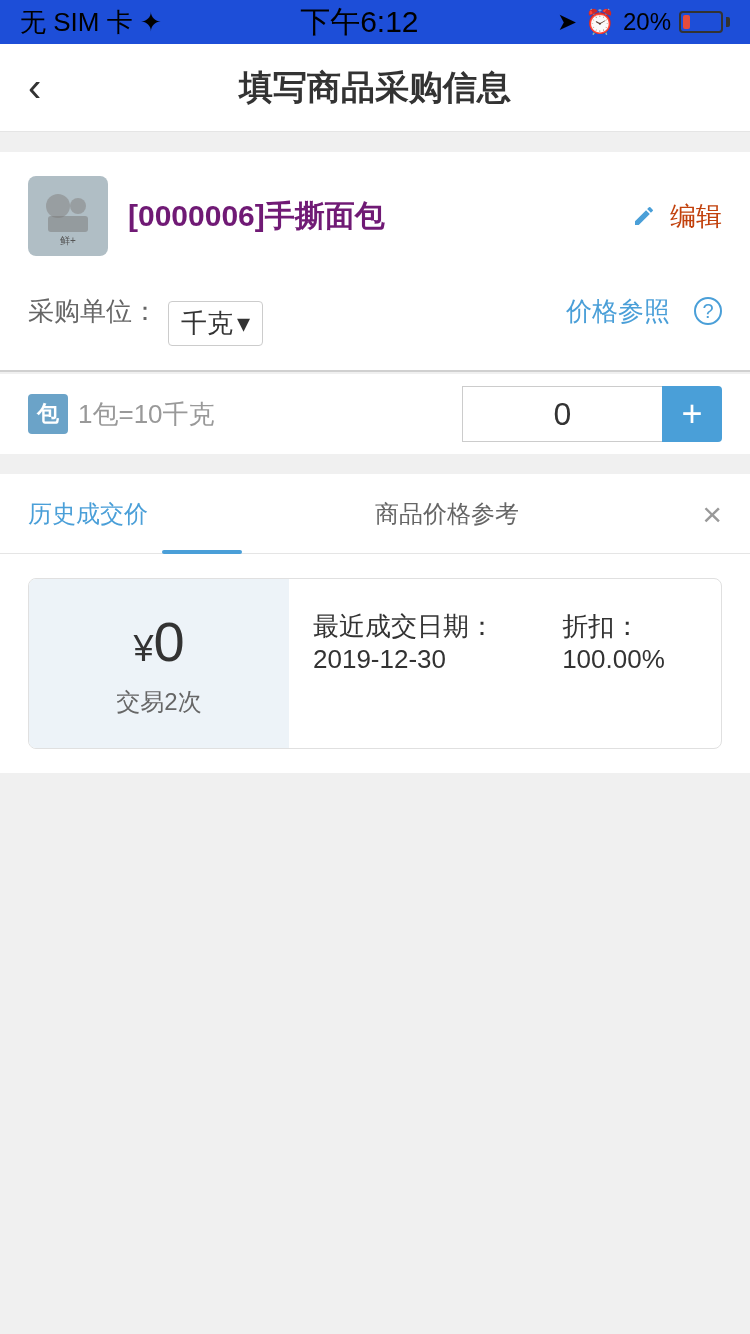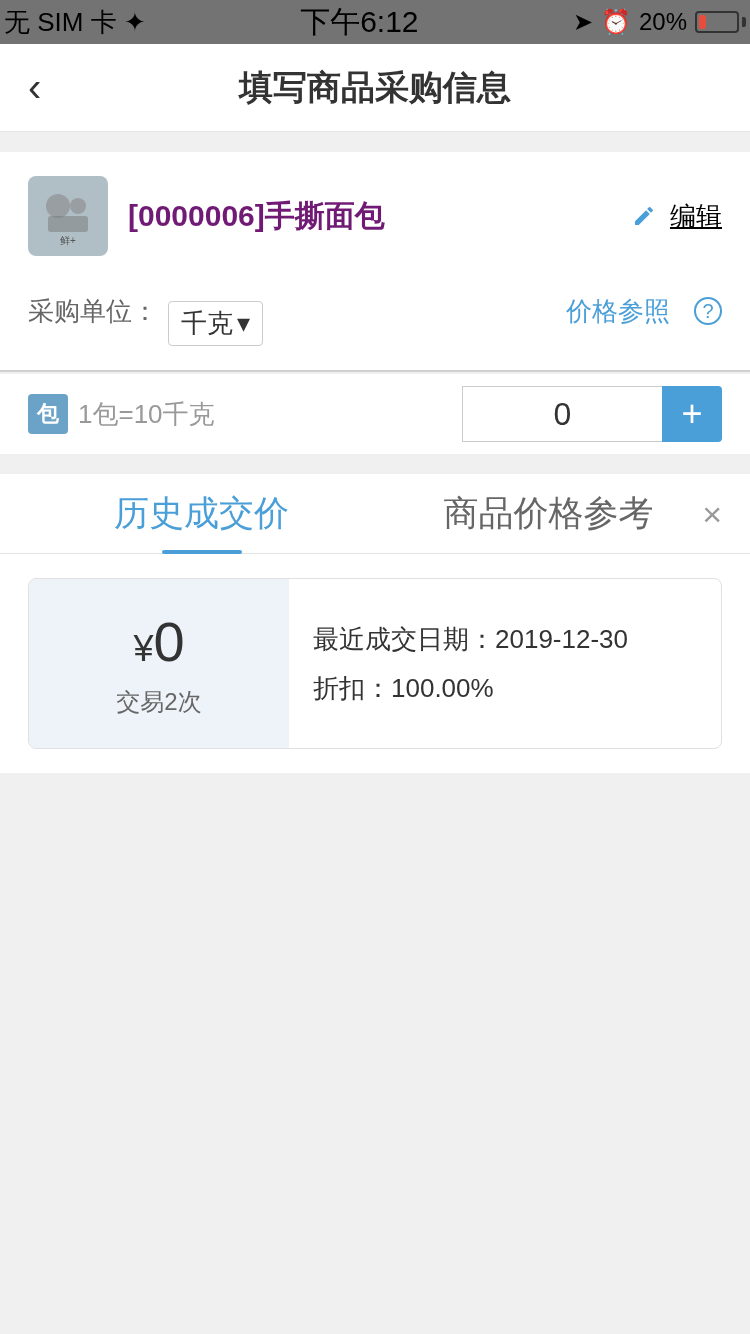--- a/index.html
+++ b/index.html
@@ -9,25 +9,25 @@
       min-height: 1334px;
       font-family: -apple-system, "PingFang SC", "Helvetica Neue", Arial, sans-serif;
       background: #f0f0f0;
       overflow-x: hidden;
     }
 
     
     .status-bar {
       width: 750px;
       height: 44px;
-      background: #737373;
+      background: #1d4ed8;
       display: flex;
       align-items: center;
       justify-content: space-between;
-      padding: 0 4px;
+      padding: 0 20px;
       font-size: 26px;
       color: #000;
     }
     .status-left { display: flex; align-items: center; gap: 10px; }
     .status-center { font-size: 30px; font-weight: 500; }
     .status-right { display: flex; align-items: center; gap: 8px; font-size: 24px; }
     .battery {
       display: inline-flex; align-items: center; gap: 2px;
     }
     .battery-body {
@@ -101,24 +101,23 @@
     }
     .product-name {
       font-size: 30px;
       color: #701a75;
       font-weight: 700;
     }
     .edit-btn {
       display: flex;
       align-items: center;
       gap: 14px;
-      color: #000000;
-      font-size: 26px;
-      cursor: pointer;
-      text-decoration: underline;
+      color: #c2410c;
+      font-size: 26px;
+      cursor: pointer;
     }
     .product-unit-row {
       display: flex;
       align-items: center;
       justify-content: space-between;
       margin-top: 8px;
     }
     .unit-label {
       font-size: 26px;
       color: #666;
@@ -219,24 +218,24 @@
       align-items: center;
       padding: 0 28px;
       border-bottom: 1px solid #e5e5e5;
       position: relative;
       height: 80px;
     }
     .tab-item {
       flex: 1;
       display: flex;
       flex-direction: column;
-      align-items: center;
+      align-items: flex-start;
       justify-content: center;
       height: 80px;
-      font-size: 35px;
+      font-size: 24px;
       cursor: pointer;
       position: relative;
     }
     .tab-item.active {
       color: #4a9fd8;
     }
     .tab-item.inactive {
       color: #666;
     }
     .tab-underline {
@@ -289,21 +288,21 @@
     }
     .history-count {
       font-size: 24px;
       color: #666;
       margin-top: 12px;
     }
     .history-right {
       flex: 1;
       padding: 30px 24px;
       display: flex;
-      flex-direction: column;
+      flex-direction: row;
       justify-content: center;
       gap: 14px;
     }
     .history-detail-item {
       font-size: 26px;
       color: #333;
     }
 
     
     .main-content {

